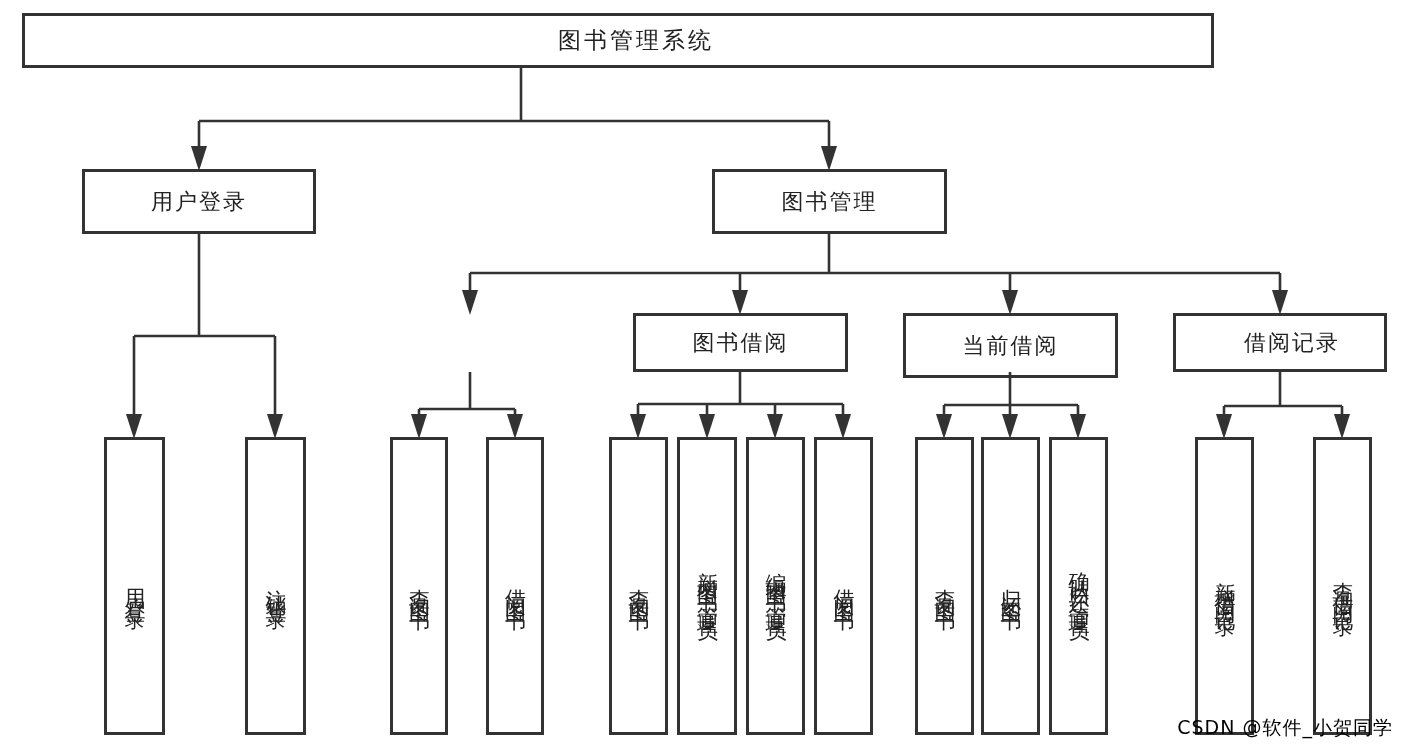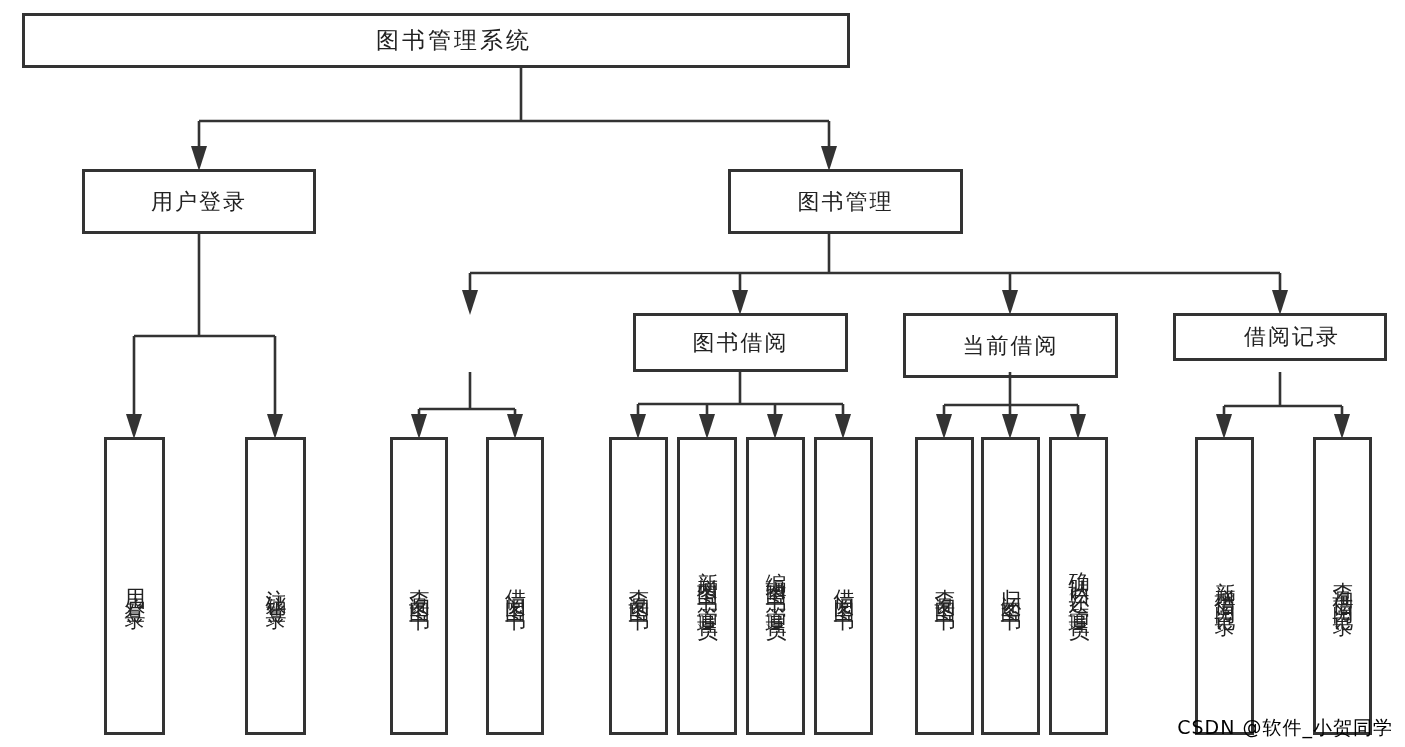--- a/index.html
+++ b/index.html
@@ -103,28 +103,28 @@
       <polygon points="767,414 783,414 775,439"></polygon>
       <polygon points="835,414 851,414 843,439"></polygon>
       <polygon points="936,414 952,414 944,439"></polygon>
       <polygon points="1002,414 1018,414 1010,439"></polygon>
       <polygon points="1070,414 1086,414 1078,439"></polygon>
       <polygon points="1216,414 1232,414 1224,439"></polygon>
       <polygon points="1334,414 1350,414 1342,439"></polygon>
     </g>
   </svg>
 
-  <div class="box hbox root-box" style="left:22px; top:13px; width:828px; height:55px;padding-left:36px;">图书管理系统</div>
+  <div class="box hbox root-box" style="left:22px; top:13px; width:1192px; height:55px;padding-left:36px;">图书管理系统</div>
 
   <div class="box hbox" style="left:82px; top:169px; width:234px; height:65px;">用户登录</div>
-  <div class="box hbox" style="left:712px; top:169px; width:235px; height:65px;margin-left:16px;">图书管理</div>
+  <div class="box hbox" style="left:712px; top:169px; width:235px; height:65px;">图书管理</div>
 
   <div class="box hbox" style="left:633px; top:313px; width:215px; height:59px;">图书借阅</div>
   <div class="box hbox" style="left:903px; top:313px; width:215px; height:65px;">当前借阅</div>
-  <div class="box hbox" style="left:1173px; top:313px; width:214px; height:48px;padding-left:24px;">借阅记录</div>
+  <div class="box hbox" style="left:1173px; top:313px; width:214px; height:59px;padding-left:24px;">借阅记录</div>
 
   <div class="box leaf" style="left:104px; top:437px; width:61px; height:298px;">
     <span class="vtext">用户登录</span>
   </div>
   <div class="box leaf" style="left:245px; top:437px; width:61px; height:298px;">
     <span class="vtext">注销登录</span>
   </div>
 
   <div class="box leaf" style="left:390px; top:437px; width:58px; height:298px;">
     <span class="vtext">查询图书</span>

